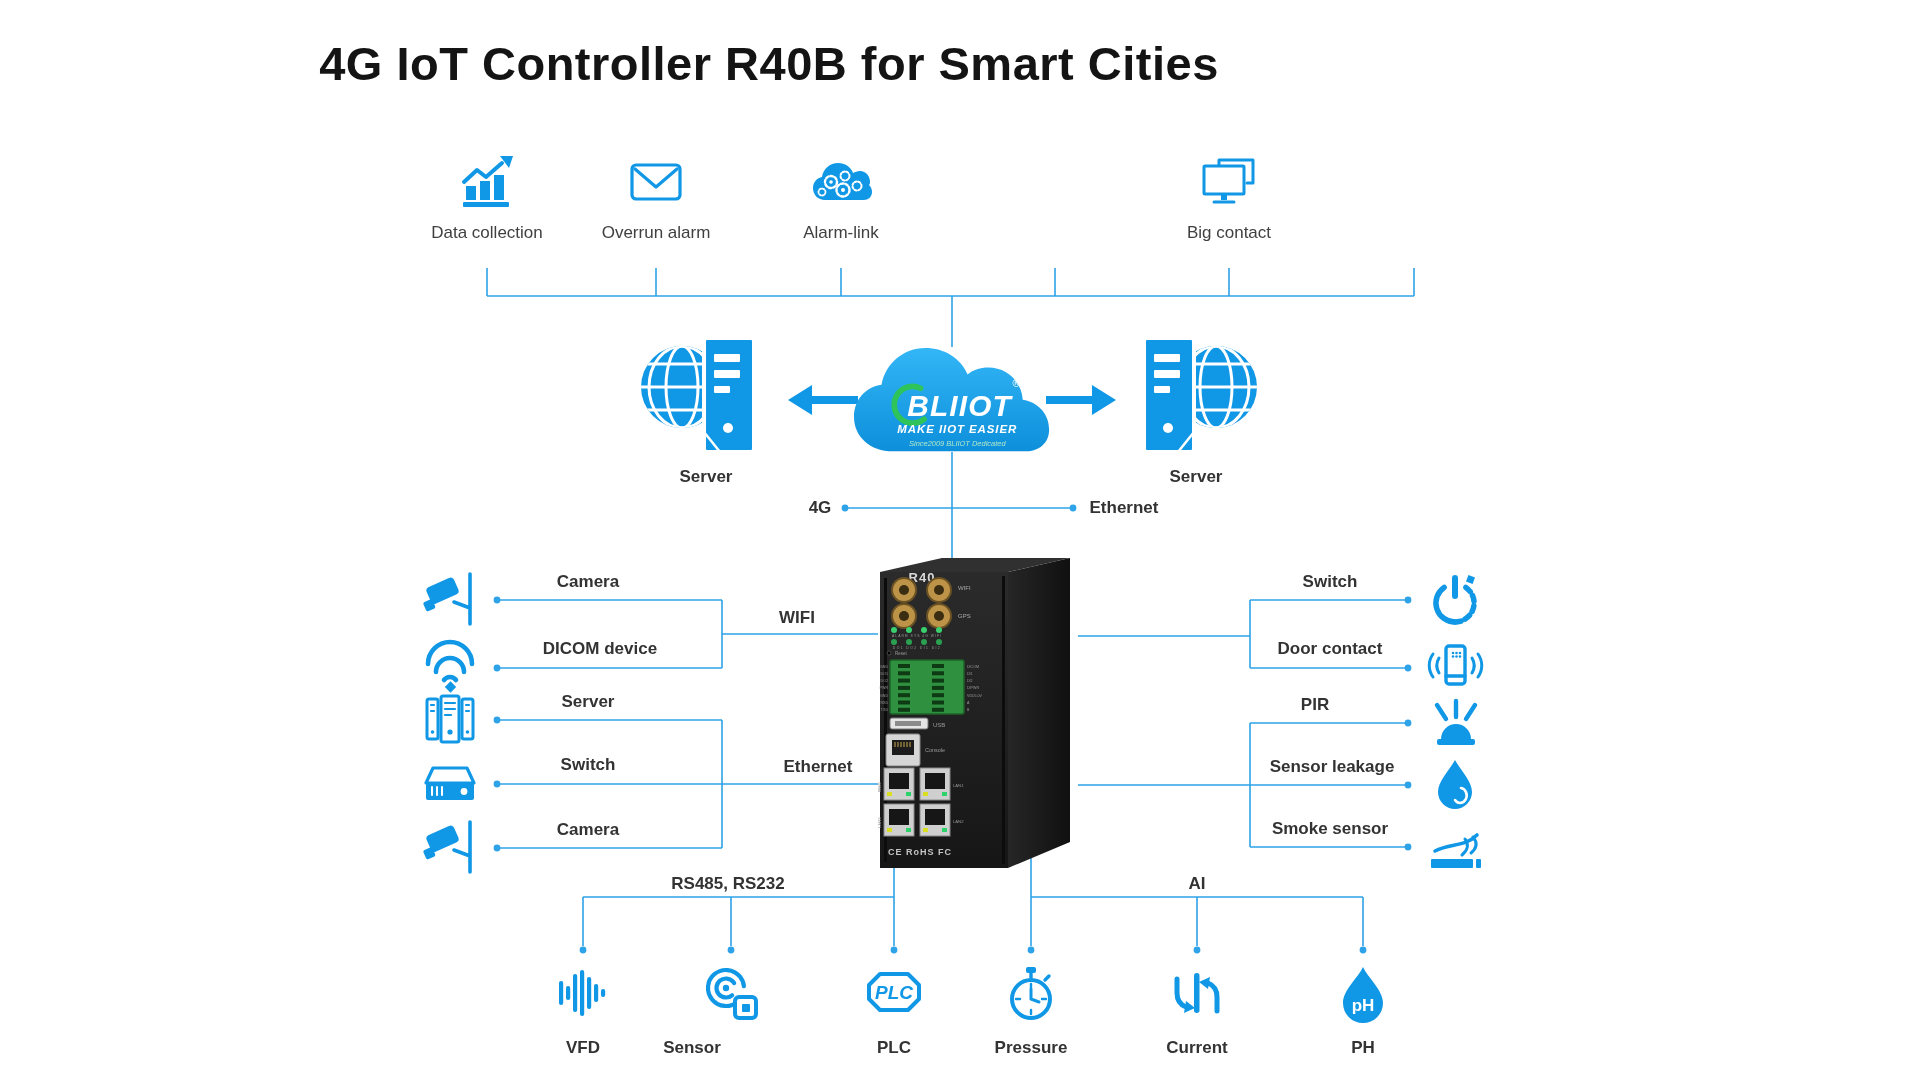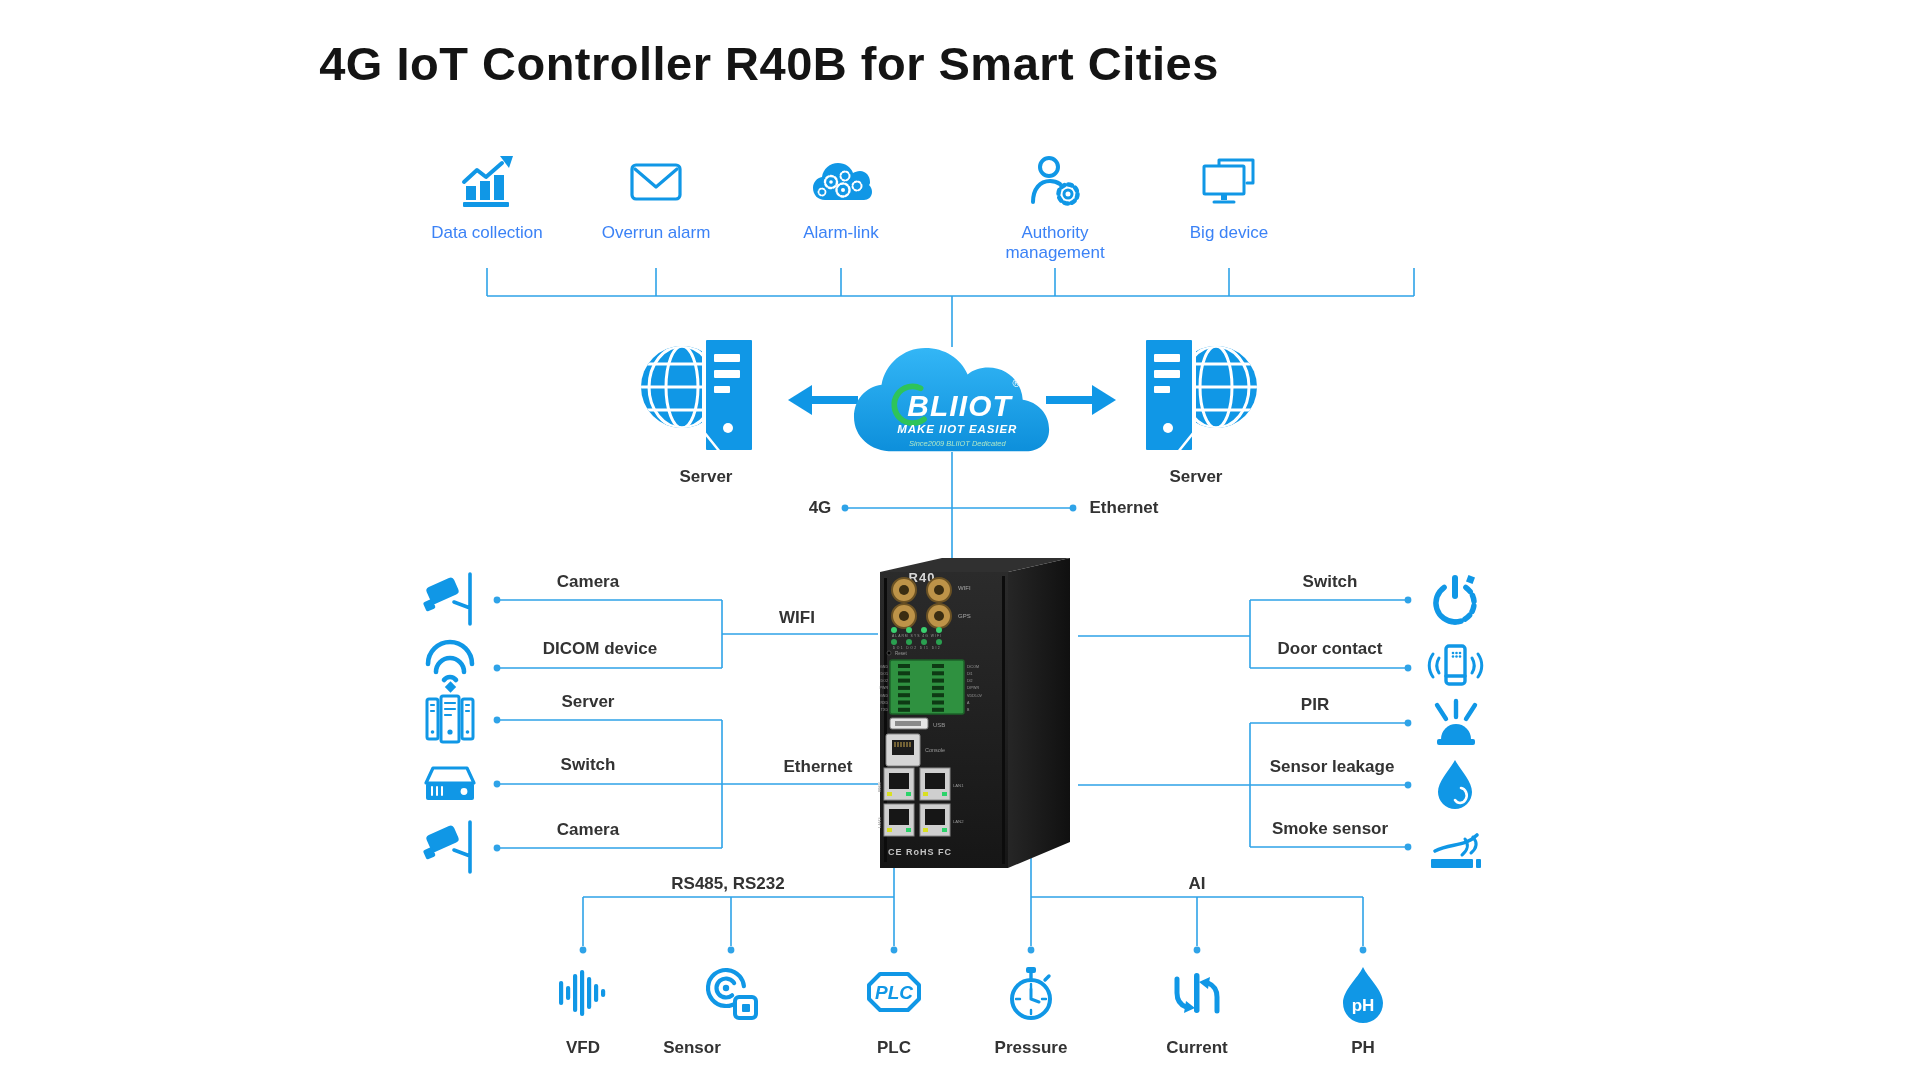--- a/index.html
+++ b/index.html
@@ -4,21 +4,21 @@
 <style>
 :root{ --blue:#1097e6; --line:#2fa3e8; }
 html,body{margin:0;padding:0;background:#fff;}
 #canvas{position:relative;width:1538px;height:1080px;background:#fff;overflow:hidden;
   font-family:"Liberation Sans",sans-serif;}
 .title{position:absolute;top:36px;left:0;width:100%;text-align:center;margin:0;
   font-size:47px;font-weight:bold;color:#141414;letter-spacing:.5px;}
 .lbl{position:absolute;transform:translate(-50%,-50%);font-size:17px;color:#333;white-space:nowrap;font-weight:bold;}
 .feature{position:absolute;top:150px;width:150px;text-align:center;}
 .feature svg{display:block;margin:0 auto;}
-.f-label{margin-top:9px;font-size:17px;color:#3b82f6;line-height:1.15;}
+.f-label{margin-top:9px;font-size:17px;color:#404040;line-height:1.15;}
 .feature.narrow .f-label{max-width:112px;margin-left:auto;margin-right:auto;}
 .abs{position:absolute;}
 .st{stroke:var(--blue);fill:none;stroke-linecap:round;stroke-linejoin:round;}
 .fl{fill:var(--blue);}
 .wh{fill:#fff;}
 .wh-st{stroke:#fff;fill:none;stroke-linecap:round;}
 .wire{stroke:var(--line);stroke-width:1.6;fill:none;}
 .dot{fill:var(--line);}
 svg text{font-family:"Liberation Sans",sans-serif;}
 </style>
@@ -107,37 +107,28 @@
       <circle class="wh-st" cx="22" cy="32" r="6" stroke-width="2.4" stroke-dasharray="2.5,2"></circle>
       <circle class="wh" cx="22" cy="32" r="1.8"></circle>
       <circle class="wh-st" cx="36" cy="26" r="4.5" stroke-width="2" stroke-dasharray="2,1.7"></circle>
       <circle class="wh-st" cx="34" cy="40" r="6.5" stroke-width="2.4" stroke-dasharray="2.6,2"></circle>
       <circle class="wh" cx="34" cy="40" r="2"></circle>
       <circle class="wh-st" cx="48" cy="36" r="4.5" stroke-width="2" stroke-dasharray="2,1.7"></circle>
       <circle class="wh-st" cx="13" cy="42" r="3.5" stroke-width="1.8" stroke-dasharray="1.8,1.5"></circle>
     </svg>
     <div class="f-label">Alarm-link</div>
   </div>
-  <div class="feature narrow" style="left:980px">
-    <svg width="64" height="64" viewBox="0 0 64 64">
-      <circle class="st" stroke-width="4" cx="26" cy="17" r="9"></circle>
-      <path class="st" stroke-width="4" d="M10,52 C10,39 17,31 27,31 C31,31 34,32 37,34"></path>
-      <circle class="st" stroke-width="4.5" cx="45" cy="44" r="9.5" stroke-dasharray="3.7,3.76"></circle>
-      <circle class="st" stroke-width="3" cx="45" cy="44" r="4"></circle>
-    </svg>
-    <div class="f-label">Authority management</div>
-  </div>
   <div class="feature" style="left:1154px">
     <svg width="64" height="64" viewBox="0 0 64 64">
       <path class="st" stroke-width="3" d="M22,16 V10 H56 V33 H50"></path>
       <rect x="7" y="16" width="40" height="28" rx="1" fill="#fff" stroke="var(--blue)" stroke-width="3"></rect>
       <rect class="fl" x="24" y="44" width="6" height="6"></rect>
       <path class="st" stroke-width="3" d="M17,52 H37"></path>
     </svg>
-    <div class="f-label">Big device</div>
+    <div class="f-label">Big contact</div>
   </div>
 
   <svg class="abs" style="left:840px;top:332px" width="230" height="132" viewBox="0 0 200 115">
     <defs>
       <linearGradient id="cg" x1="0" y1="0" x2="0" y2="1">
         <stop offset="0" stop-color="#33b6f6"></stop>
           <stop offset="1" stop-color="#0d8fdb"></stop>
       </linearGradient>
     </defs>
     <path fill="url(#cg)" d="M46,104 C26,104 12,91 12,74 C12,59 22,48 36,46 C39,28 55,14 74,14 C91,14 105,23 111,37 C116,33 122,31 129,31 C145,31 158,43 159,59 C172,61 182,71 182,85 C182,97 173,104 162,104 Z"></path>

